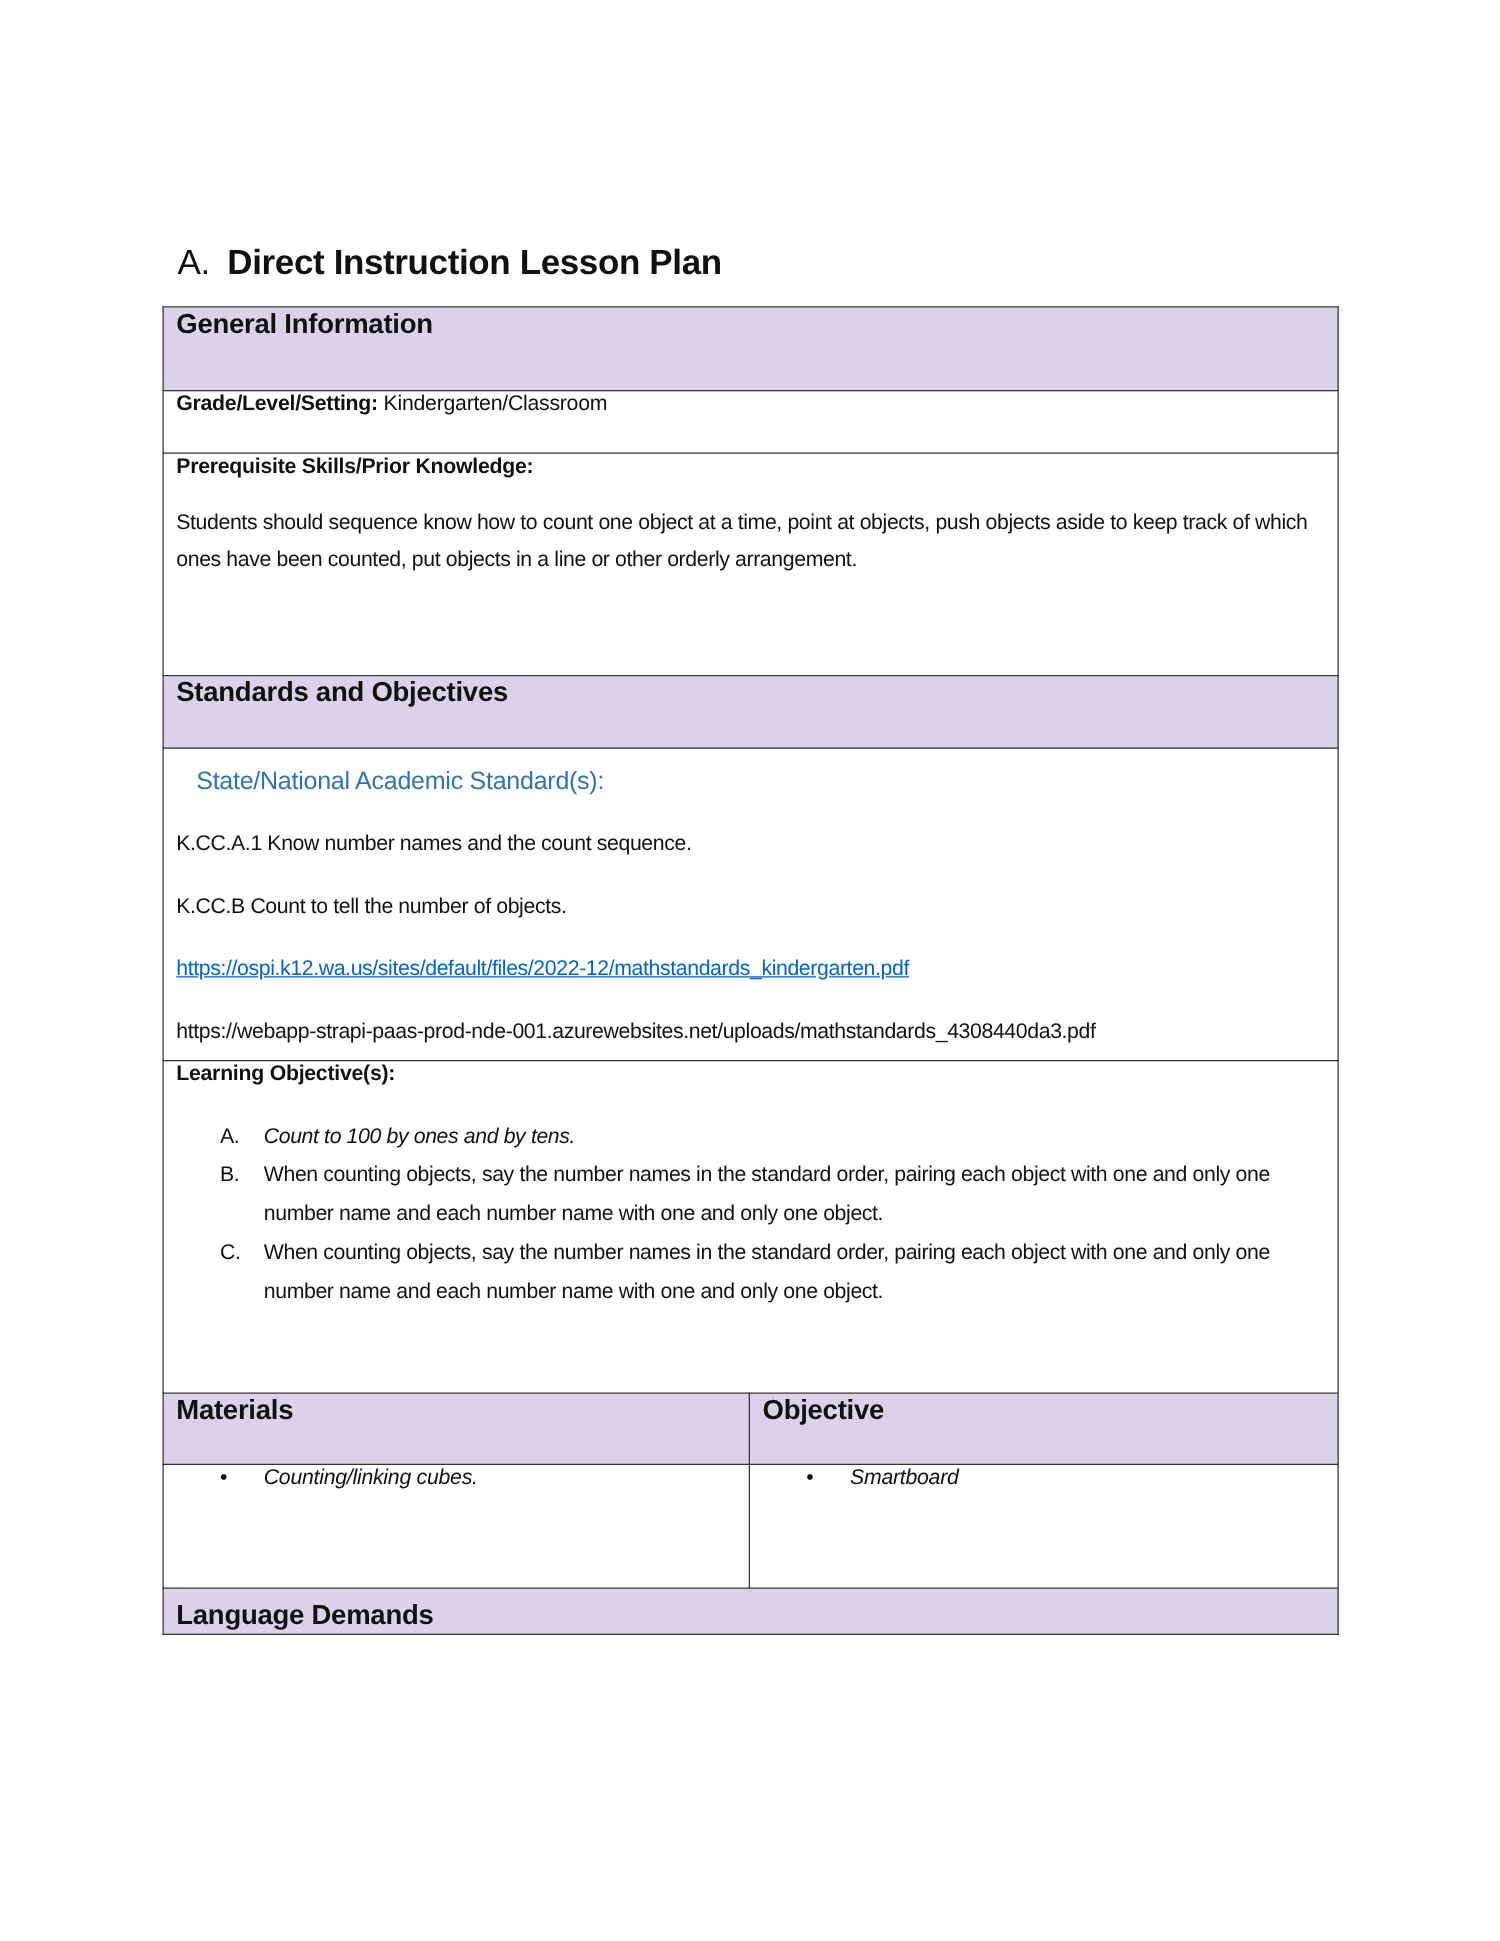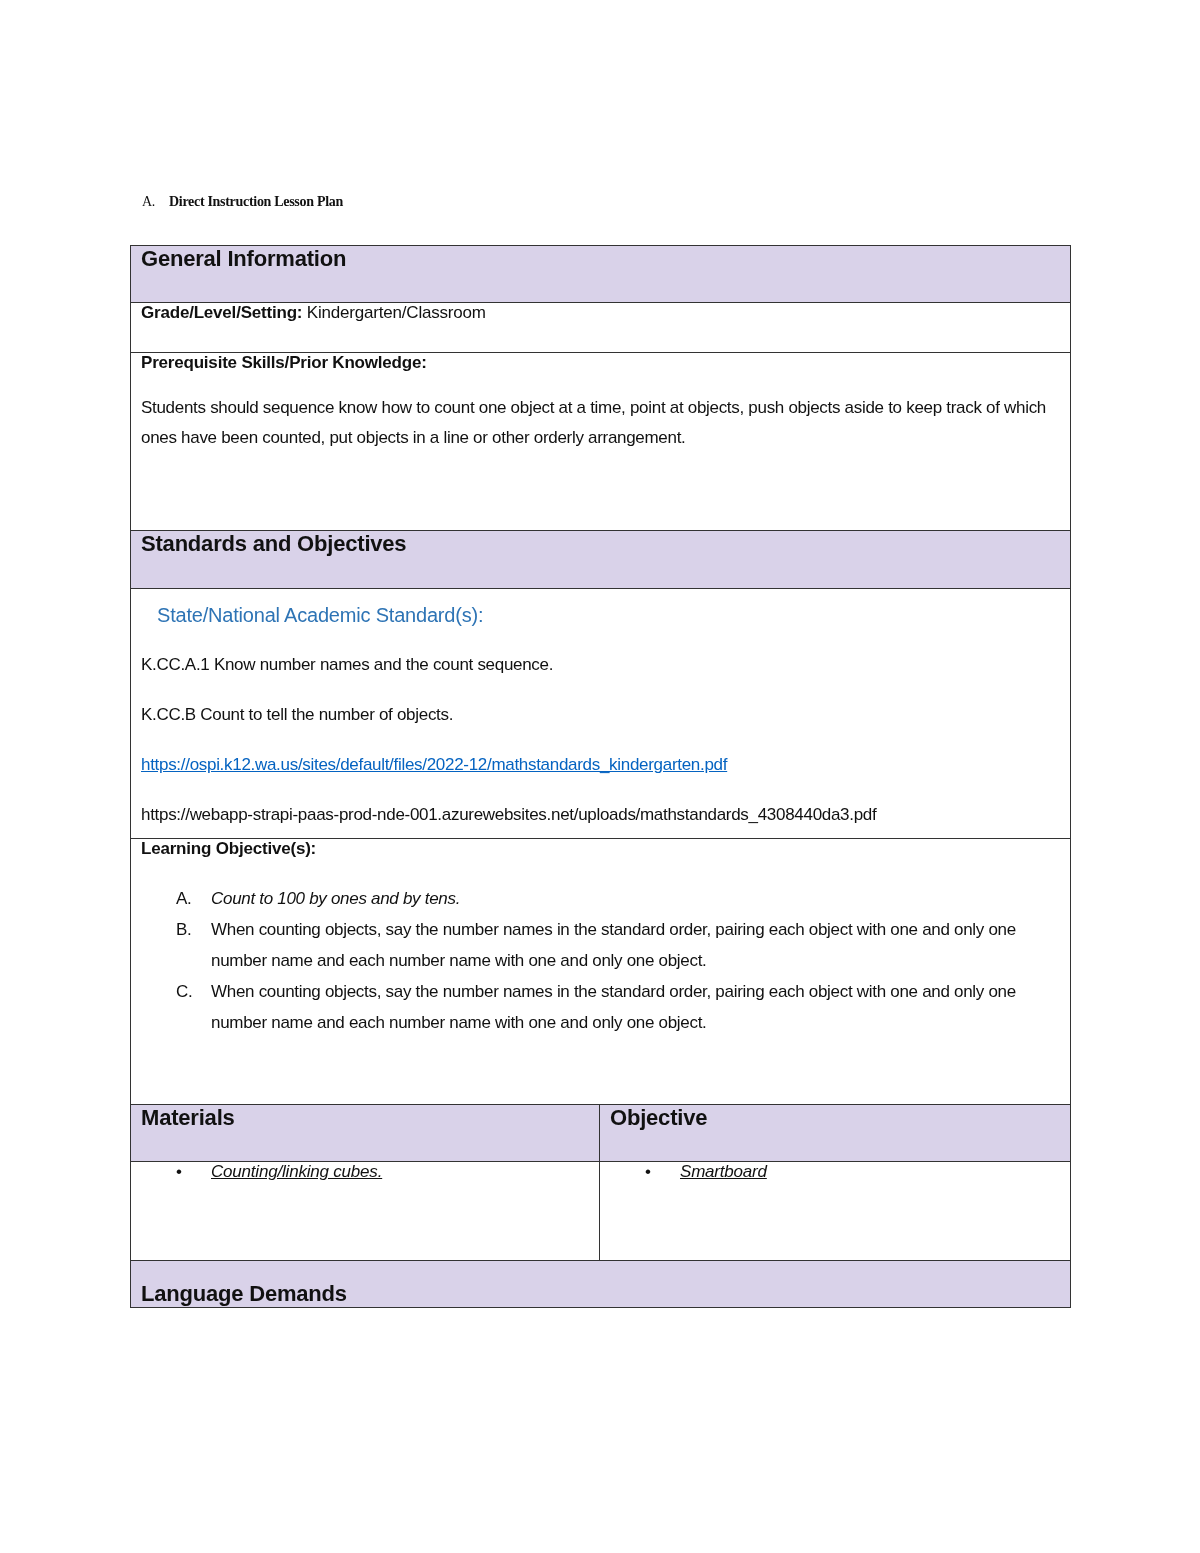--- a/index.html
+++ b/index.html
@@ -2,21 +2,21 @@
 <html><head>
 <meta charset="utf-8">
 <style>
   html, body { margin: 0; padding: 0; }
   body {
     width: 1200px; height: 1553px; background: #ffffff; position: relative;
     font-family: "Liberation Sans", "DejaVu Sans", sans-serif; color: #111;
     overflow: hidden;
   }
   .doc-title {
-    position: absolute; left: 142px; top: 194px; font-size: 14px; letter-spacing: -0.3px; font-family: Liberation Serif, serif;
+    position: absolute; left: 142px; top: 194px; font-size: 28px; letter-spacing: -0.3px;
   }
   .doc-title .num { font-weight: normal; margin-right: 14px; }
   .doc-title .txt { font-weight: bold; }
   table.plan {
     position: absolute; left: 130px; top: 245px; width: 940px;
     border-collapse: collapse; table-layout: fixed;
   }
   table.plan td {
     border: 1.5px solid #333; vertical-align: top; padding: 0 10px; box-sizing: border-box;
   }
@@ -25,37 +25,37 @@
   }
   .lbl { font-weight: bold; }
   .row-text { font-size: 17px; padding-top: 6px; letter-spacing: -0.2px; }
   .para { font-size: 17px; line-height: 30px; margin: 0; letter-spacing: -0.3px; }
   .blue-label { color: #2e74b5; font-size: 20px; margin: 16px; }
   a.link { color: #0563c1; text-decoration: underline; }
   ol.obj { margin: 0; padding-left: 70px; list-style: none; font-size: 17px; line-height: 31px; }
   ol.obj li { position: relative; letter-spacing: -0.3px; }
   ol.obj li .mark { position: absolute; left: -35px; }
   ul.bul { margin: 0; padding-left: 70px; list-style: none; font-size: 17px; font-style: italic; }
-  ul.bul li { position: relative; text-decoration: underline; }
+  ul.bul li { position: relative; }
   ul.bul li::before { content: "•"; position: absolute; left: -35px; font-style: normal; }
 </style>
 </head>
 <body>
 
 <div class="doc-title">
   <span class="num">A.</span><span class="txt">Direct Instruction Lesson Plan</span>
 </div>
 
 <table class="plan">
   <colgroup>
       <col style="width:469px">
       <col style="width:471px">
     </colgroup>
   <tbody>
-      <tr style="height:57px">
+      <tr style="height:67px">
     <td colspan="2" class="head">General Information</td>
   </tr>
   <tr style="height:50px">
     <td colspan="2" class="row-text">
       <span class="lbl">Grade/Level/Setting:</span>
       <span>Kindergarten/Classroom</span>
     </td>
   </tr>
   <tr style="height:178px">
     <td colspan="2" class="row-text">
@@ -95,16 +95,16 @@
         <li>Counting/linking cubes.</li>
       </ul>
     </td>
     <td class="row-text">
       <ul class="bul">
         <li>Smartboard</li>
       </ul>
     </td>
   </tr>
   <tr style="height:37px">
-    <td colspan="2" class="head" style="padding-top:20px;">Language Demands</td>
+    <td colspan="2" class="head" style="padding-top:8px;">Language Demands</td>
   </tr>
 </tbody>
   </table>
 
 </body></html>

